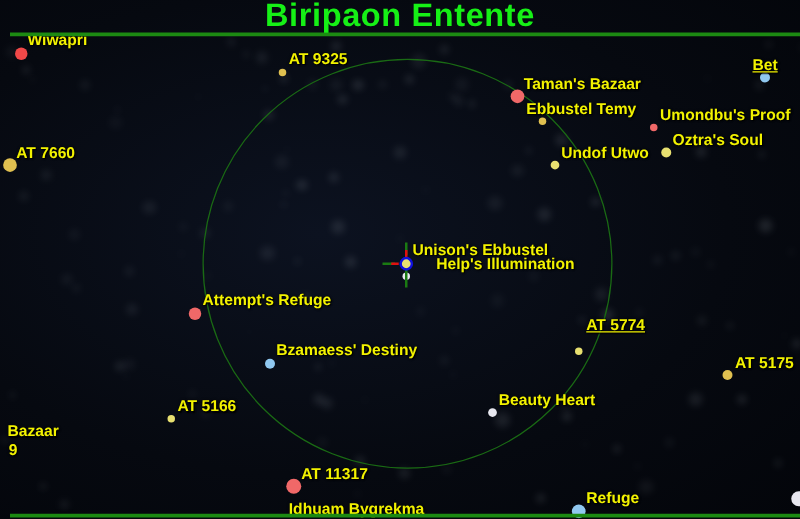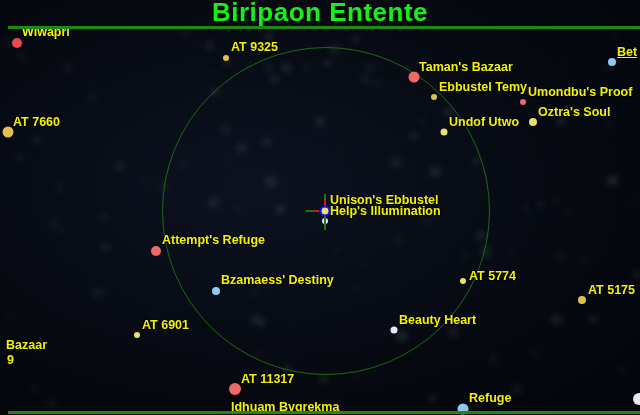--- a/index.html
+++ b/index.html
@@ -158,69 +158,69 @@
       <div class="sys">
         <div class="dot" style="left: 226px; top: 58px; width: 6px; height: 6px; background: rgb(224, 192, 80);"></div>
         <div class="lbl" style="left: 231px; top: 40px;">AT 9325</div>
       </div>
       <div class="sys">
         <div class="dot" style="left: 414px; top: 77px; width: 11px; height: 11px; background: rgb(240, 104, 104);"></div>
         <div class="lbl" style="left: 419px; top: 60px;">Taman's Bazaar</div>
       </div>
       <div class="sys">
         <div class="dot" style="left: 434px; top: 97px; width: 6px; height: 6px; background: rgb(224, 192, 80);"></div>
-        <div class="lbl" style="left: 439px; top: 80px;">Ebbustel Temy</div>
+        <div class="lbl" style="left: 421px; top: 80px;">Ebbustel Temy</div>
       </div>
       <div class="sys">
         <div class="dot" style="left: 523px; top: 102px; width: 6px; height: 6px; background: rgb(240, 104, 104);"></div>
         <div class="lbl" style="left: 528px; top: 85px;">Umondbu's Proof</div>
       </div>
       <div class="sys">
         <div class="dot" style="left: 612px; top: 62px; width: 8px; height: 8px; background: rgb(144, 200, 240);"></div>
-        <div class="lbl" style="left: 617px; top: 45px; text-decoration: underline;">Bet</div>
+        <div class="lbl" style="left: 602px; top: 45px; text-decoration: underline;">Bet</div>
       </div>
       <div class="sys">
         <div class="dot" style="left: 533px; top: 122px; width: 8px; height: 8px; background: rgb(232, 224, 112);"></div>
         <div class="lbl" style="left: 538px; top: 105px;">Oztra's Soul</div>
       </div>
       <div class="sys">
         <div class="dot" style="left: 444px; top: 132px; width: 7px; height: 7px; background: rgb(232, 224, 112);"></div>
         <div class="lbl" style="left: 449px; top: 115px;">Undof Utwo</div>
       </div>
       <div class="sys">
         <div class="dot" style="left: 8px; top: 132px; width: 11px; height: 11px; background: rgb(224, 192, 80);"></div>
         <div class="lbl" style="left: 13px; top: 115px;">AT 7660</div>
       </div>
       <div class="sys">
         <div class="dot" style="left: 325px; top: 211px; width: 8px; height: 8px; background: rgb(232, 224, 112);"></div>
         <div class="lbl" style="left: 330px; top: 193px;">Unison's Ebbustel</div>
       </div>
       <div class="sys">
         <div class="dot" style="left: 325px; top: 221px; width: 6px; height: 6px; background: rgb(232, 232, 240);"></div>
-        <div class="lbl" style="left: 330px; top: 204px;">Help's Illumination</div>
+        <div class="lbl" style="left: 349px; top: 204px;">Help's Illumination</div>
       </div>
       <div class="sys">
         <div class="dot" style="left: 156px; top: 251px; width: 10px; height: 10px; background: rgb(240, 104, 104);"></div>
         <div class="lbl" style="left: 162px; top: 233px;">Attempt's Refuge</div>
       </div>
       <div class="sys">
         <div class="dot" style="left: 216px; top: 291px; width: 8px; height: 8px; background: rgb(144, 200, 240);"></div>
         <div class="lbl" style="left: 221px; top: 273px;">Bzamaess' Destiny</div>
       </div>
       <div class="sys">
         <div class="dot" style="left: 463px; top: 281px; width: 6px; height: 6px; background: rgb(232, 224, 112);"></div>
-        <div class="lbl" style="left: 469px; top: 269px;">AT 5774</div>
+        <div class="lbl" style="left: 469px; top: 253px; text-decoration: underline;">AT 5774</div>
       </div>
       <div class="sys">
         <div class="dot" style="left: 582px; top: 300px; width: 8px; height: 8px; background: rgb(224, 192, 80);"></div>
         <div class="lbl" style="left: 588px; top: 283px;">AT 5175</div>
       </div>
       <div class="sys">
         <div class="dot" style="left: 137px; top: 335px; width: 6px; height: 6px; background: rgb(232, 224, 112);"></div>
-        <div class="lbl" style="left: 142px; top: 318px;">AT 6901</div>
+        <div class="lbl" style="left: 142px; top: 318px;">AT 5166</div>
       </div>
       <div class="sys">
         <div class="dot" style="left: 394px; top: 330px; width: 7px; height: 7px; background: rgb(232, 232, 240);"></div>
         <div class="lbl" style="left: 399px; top: 313px;">Beauty Heart</div>
       </div>
       <div class="sys">
         <div class="lbl" style="left: 6px; top: 338px;">Bazaar</div>
       </div>
       <div class="sys">
         <div class="lbl" style="left: 7px; top: 353px;">9</div>

